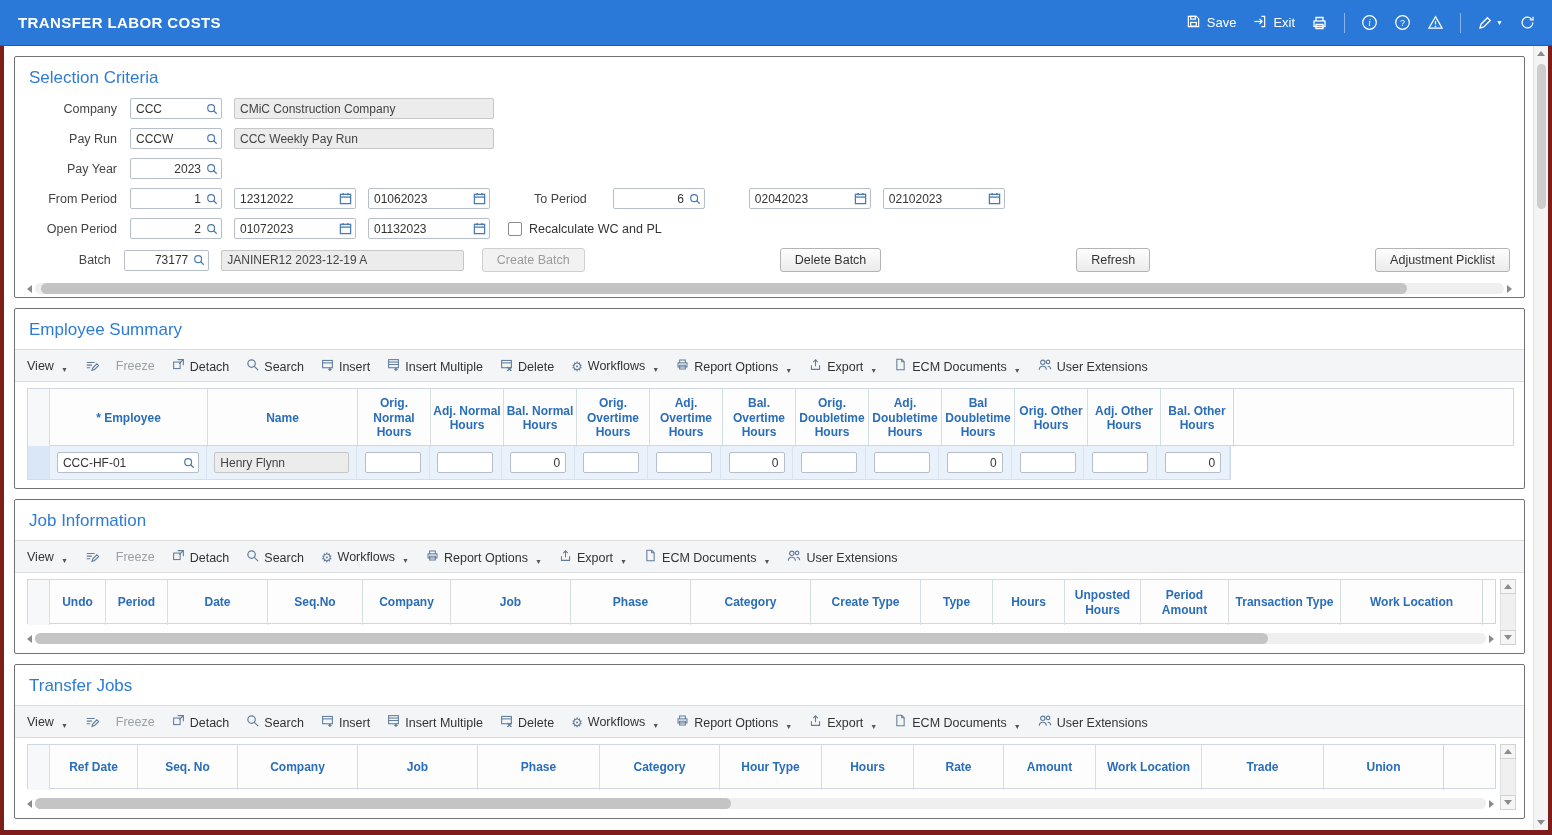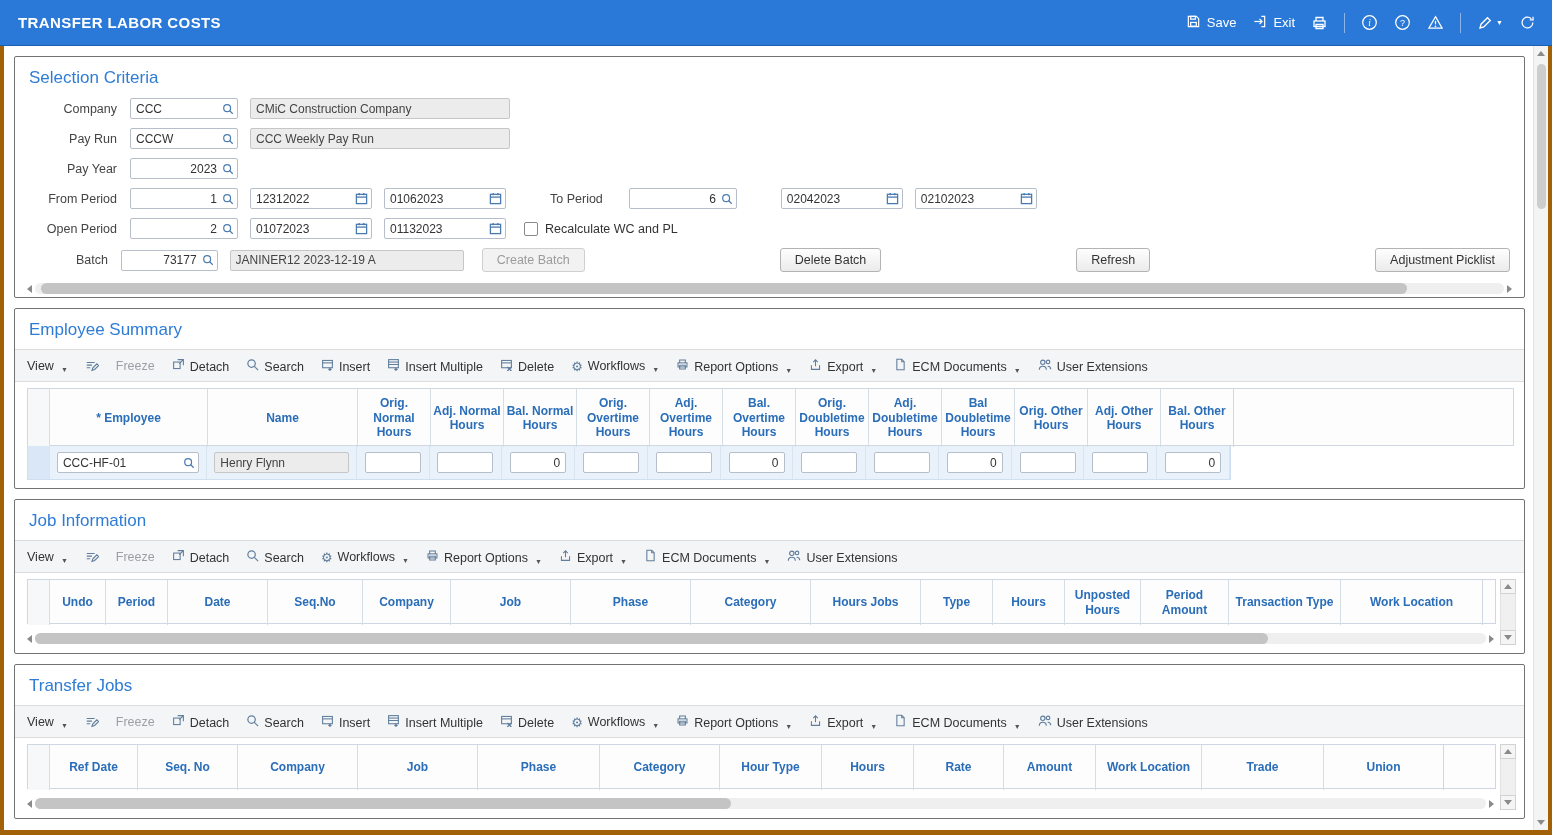--- a/index.html
+++ b/index.html
@@ -1,19 +1,19 @@
 <!DOCTYPE html>
 <html><head>
 <meta charset="utf-8">
 <style>
   * { box-sizing: border-box; margin: 0; padding: 0; }
   html,body { width:1552px; height:835px; overflow:hidden; }
   body { font-family:"Liberation Sans", sans-serif; font-size:12.5px; color:#333; background:#2a79d8; }
 
-  .app { position:fixed; inset:0; background:#a16207; }
+  .app { position:fixed; inset:0; background:#7f1d1d; }
 
   
   .titlebar { height:46px; display:flex; align-items:center; justify-content:space-between;
               padding:0 16px 0 18px; color:#fff; background:#2a79d8; border-bottom:1px solid #1d5fae; }
   .tb-title { font-size:15px; font-weight:bold; letter-spacing:.4px; }
   .tb-actions { display:flex; align-items:center; gap:16px; }
   .tb-btn { display:flex; align-items:center; gap:6px; background:none; border:none; color:#fff;
             font:13px "Liberation Sans",sans-serif; cursor:pointer; }
   .tb-ico { display:flex; align-items:center; cursor:pointer; }
   .tb-actions svg { stroke:#fff; fill:none; stroke-width:1.3; }
@@ -66,21 +66,21 @@
   .inp.num { text-align:right; }
   .inp.ro { background:#ececec; border-color:#c6c6c6; color:#444; }
   .field { position:relative; display:flex; align-items:center; }
   .field .inp { width:100%; padding-right:20px; }
   .ficon { position:absolute; right:4px; display:flex; align-items:center; pointer-events:auto; cursor:pointer; }
   .ficon svg { stroke:#4a7bb0; fill:none; stroke-width:1.4; }
 
   
   .frow { display:flex; align-items:center; margin:0 14px 7px 14px; height:23px; }
   .flabel { width:88px; text-align:right; color:#444; margin-right:13px; white-space:nowrap; }
-  .w92 { width:108px; } .w122 { width:122px; } .w260 { width:260px; }
+  .w92 { width:92px; } .w122 { width:122px; } .w260 { width:260px; }
   .gap12 { margin-left:12px; } .gap30 { margin-left:44px; }
   .cbwrap { display:flex; align-items:center; gap:7px; margin-left:18px; }
   .cb { width:14px; height:14px; border:1px solid #8a8a8a; border-radius:2px; background:#fff; cursor:pointer; }
 
   .btn { height:24px; padding:0 14px; background:linear-gradient(#fefefe,#ebebeb); border:1px solid #b3b3b3;
          border-radius:3px; font:12.5px "Liberation Sans",sans-serif; color:#333; cursor:pointer; white-space:nowrap; }
   .btn.disabled { color:#9b9b9b; background:#f2f2f2; border-color:#cfcfcf; cursor:default; }
 
   
   .hbar { display:flex; align-items:center; height:13px; margin:9px 12px 2px 12px; gap:3px; }
@@ -592,21 +592,21 @@
           <div class="hdr-row h-sm">
             <div class="hdr sel h-sm" style="width:22px"></div>
             <div class="hdr h-sm" style="width:56px">Undo</div>
             <div class="hdr h-sm" style="width:62px">Period</div>
             <div class="hdr h-sm" style="width:100px">Date</div>
             <div class="hdr h-sm" style="width:95px">Seq.No</div>
             <div class="hdr h-sm" style="width:88px">Company</div>
             <div class="hdr h-sm" style="width:120px">Job</div>
             <div class="hdr h-sm" style="width:120px">Phase</div>
             <div class="hdr h-sm" style="width:120px">Category</div>
-            <div class="hdr h-sm" style="width:110px">Hours Jobs</div>
+            <div class="hdr h-sm" style="width:110px">Create Type</div>
             <div class="hdr h-sm" style="width:72px">Type</div>
             <div class="hdr h-sm" style="width:72px">Hours</div>
             <div class="hdr h-sm" style="width:76px">Unposted Hours</div>
             <div class="hdr h-sm" style="width:88px">Period Amount</div>
             <div class="hdr h-sm" style="width:112px">Transaction Type</div>
             <div class="hdr h-sm" style="width:142px">Work Location</div>
           </div>
           <div class="hbar" style="margin:8px 2px 0 0">
             <span class="tri-left"></span>
             <div class="htrack">

